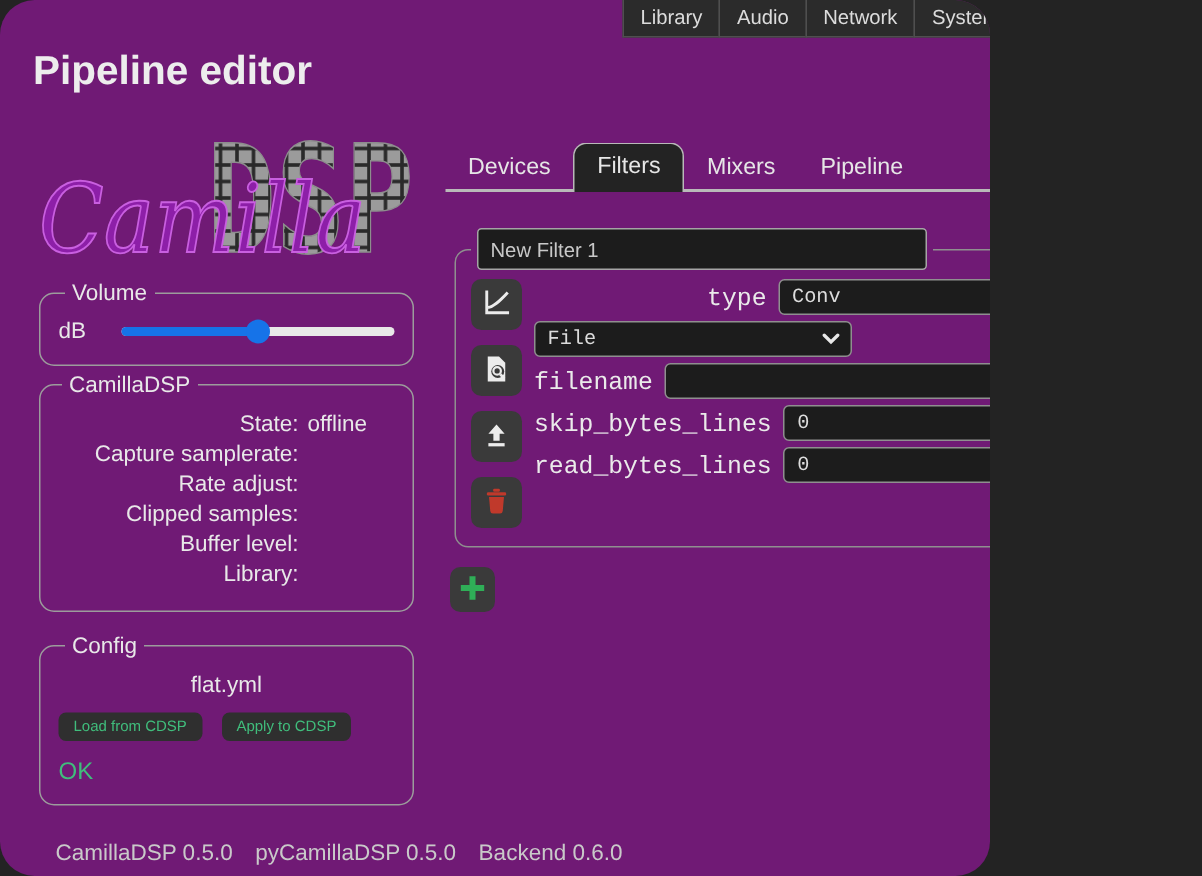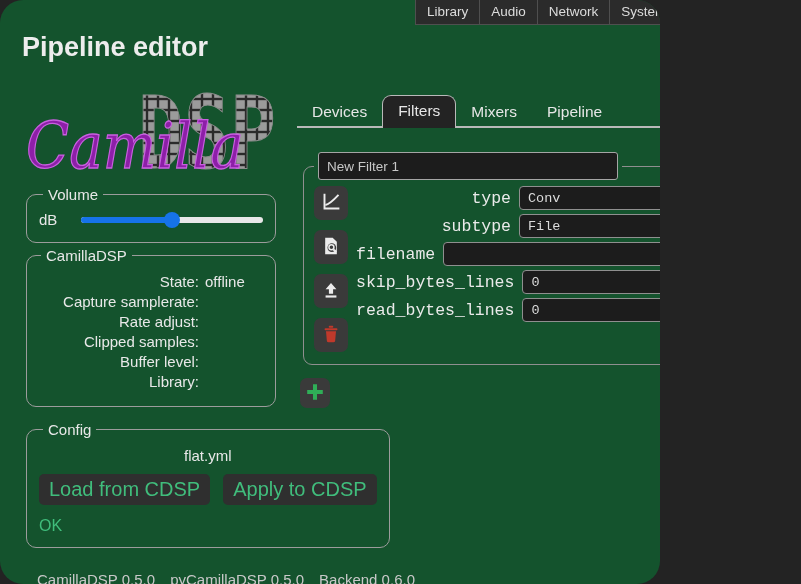--- a/index.html
+++ b/index.html
@@ -1,16 +1,16 @@
 <!DOCTYPE html>
 <html><head>
 <meta charset="utf-8">
 <style>
   html,body{margin:0;padding:0;background:#232323;}
-  #app{position:relative;width:660px;height:584px;background:#14532d;overflow:hidden;
+  #app{position:relative;width:660px;height:584px;background:#701a75;overflow:hidden;
        font-family:"Liberation Sans",sans-serif;color:#e8e8e8;border-radius:23px;}
 
   
   .top-nav{position:absolute;left:416px;top:0;display:flex;}
   .top-tab{background:#2b2b2b;border:1px solid #4f4f4f;border-top:none;margin-left:-1px;
            padding:4px 11px 5px;font-size:13.5px;color:#dcdcdc;cursor:pointer;}
 
   
   .page-title{position:absolute;left:22px;top:32px;margin:0;font-size:27px;font-weight:700;color:#ededed;}
 
@@ -29,21 +29,21 @@
 
   .status-fs{margin-top:4px;padding:8px 10px 14px;}
   .status-row{display:flex;line-height:20px;font-size:15px;}
   .status-label{width:162px;text-align:right;white-space:nowrap;}
   .status-value{margin-left:6px;}
 
   .config-fs{margin-top:14px;padding:6px 12px 12px;}
   .config-filename{text-align:center;margin:3px 0 10px;font-size:15px;}
   .config-buttons{display:flex;gap:13px;}
   .cfg-btn{background:#2f2f2f;border:none;border-radius:5px;padding:4px 10px;color:#40bd7c;
-           font-size:20px;font-family:inherit;cursor:pointer;white-space:nowrap;}
+           font-size:10px;font-family:inherit;cursor:pointer;white-space:nowrap;}
   .config-status{color:#40bd7c;font-size:16px;margin-top:12px;}
 
   .versions{margin-top:23px;display:flex;gap:15px;font-size:15px;color:#c9c9c9;padding-left:11px;white-space:nowrap;align-items:center;}
 
   
   .right-col{position:absolute;left:297px;top:98px;width:449px;}
   .main-tabs{position:relative;display:flex;align-items:flex-end;height:30px;}
   .main-tabs::after{content:"";position:absolute;left:0;right:0;bottom:0;height:2px;background:#b9b9b9;}
   .main-tab{padding:5px 15px 7px;font-size:15.5px;color:#e6e6e6;cursor:pointer;}
   .main-tab.active{position:relative;z-index:2;background:#232323;border:1.5px solid #b9b9b9;border-bottom:none;
@@ -217,21 +217,20 @@
                 <option selected="">Conv</option>
               </select>
               <span class="chev">
                 <svg width="12" height="8" viewBox="0 0 12 8">
                     <path d="M1.5 1.5 L6 6 L10.5 1.5" stroke="#e8e8e8" stroke-width="2.2" fill="none" stroke-linecap="round"></path>
                   </svg>
               </span>
             </div>
           </div>
           <div class="form-row">
-            <label class="form-label">subtype</label>
             <div class="form-field sel-wrap">
               <select class="fld">
                 <option selected="">File</option>
               </select>
               <span class="chev">
                 <svg width="12" height="8" viewBox="0 0 12 8">
                     <path d="M1.5 1.5 L6 6 L10.5 1.5" stroke="#e8e8e8" stroke-width="2.2" fill="none" stroke-linecap="round"></path>
                   </svg>
               </span>
             </div>

